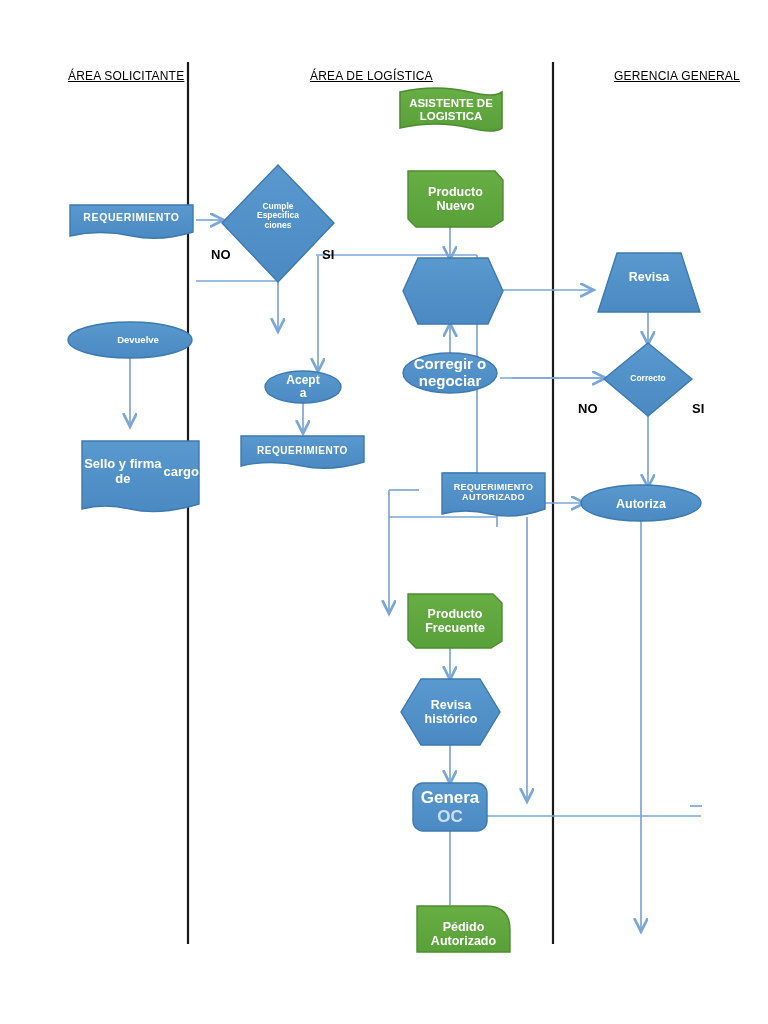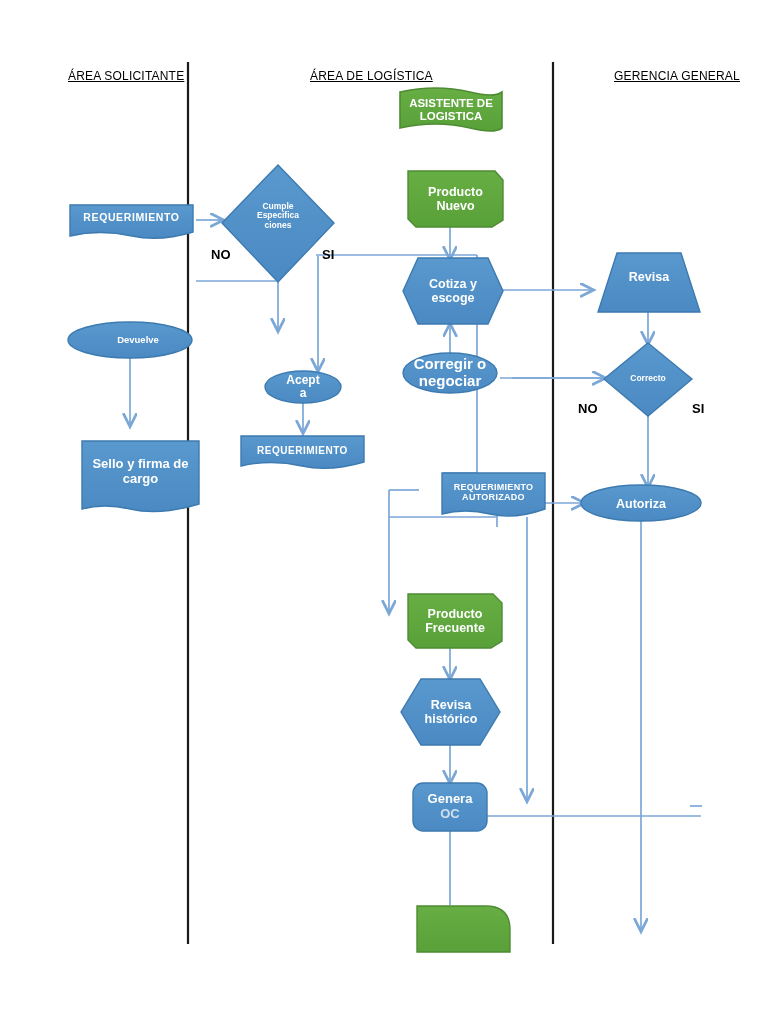--- a/index.html
+++ b/index.html
@@ -152,35 +152,31 @@
     <span>Nuevo</span>
   </div>
 
   <div class="nodelabel" style="left:68px;top:331px;width:124px;height:18px;font-size:9.5px;padding-left:8px;">Devuelve</div>
 
   <div class="nodelabel" style="left:265px;top:371px;width:76px;height:32px;font-size:12px;flex-direction:column;">
     <span>Acept</span>
     <span>a</span>
   </div>
 
-  <div class="nodelabel" style="left:403px;top:273px;width:100px;height:36px;font-size:12.5px;flex-direction:column;">
-    <span>Cotiza y</span>
-    <span>escoge</span>
-  </div>
 
   <div class="nodelabel" style="left:608px;top:267px;width:82px;height:20px;font-size:12.5px;">Revisa</div>
 
   <div class="nodelabel" style="left:405px;top:357px;width:90px;height:32px;font-size:15px;flex-direction:column;">
     <span>Corregir o</span>
     <span>negociar</span>
   </div>
 
   <div class="nodelabel" style="left:612px;top:371px;width:72px;height:16px;font-size:8.5px;">Correcto</div>
 
-  <div class="nodelabel" style="left:82px;top:452px;width:117px;height:40px;font-size:13px;flex-direction:column;">
+  <div class="nodelabel" style="left:82px;top:452px;width:117px;height:40px;font-size:13px;flex-direction:row;">
     <span>Sello y firma de</span>
     <span>cargo</span>
   </div>
 
   <div class="nodelabel" style="left:241px;top:441px;width:123px;height:20px;font-size:10px;letter-spacing:.5px;">REQUERIMIENTO</div>
 
   <div class="nodelabel" style="left:442px;top:478px;width:103px;height:28px;font-size:9px;flex-direction:column;letter-spacing:.3px;">
     <span>REQUERIMIENTO</span>
     <span>AUTORIZADO</span>
   </div>
@@ -190,24 +186,28 @@
   <div class="nodelabel" style="left:408px;top:602px;width:94px;height:38px;font-size:12.5px;flex-direction:column;">
     <span>Producto</span>
     <span>Frecuente</span>
   </div>
 
   <div class="nodelabel" style="left:404px;top:693px;width:94px;height:38px;font-size:12.5px;flex-direction:column;">
     <span>Revisa</span>
     <span>histórico</span>
   </div>
 
-  <div class="nodelabel" style="left:413px;top:789px;width:74px;height:36px;font-size:13px;flex-direction:column;">
+  <div class="nodelabel" style="left:413px;top:789px;width:74px;height:36px;font-size:17px;flex-direction:column;">
     <span>Genera</span>
     <span style="opacity:.72;">OC</span>
   </div>
 
+  <div class="nodelabel" style="left:417px;top:916px;width:93px;height:36px;font-size:12.5px;flex-direction:column;overflow:hidden;">
+    <span>Pédido</span>
+    <span>Autorizado</span>
+  </div>
 
   <div class="branch" style="left:211px;top:247px;">NO</div>
   <div class="branch" style="left:322px;top:247px;">SI</div>
   <div class="branch" style="left:578px;top:401px;">NO</div>
   <div class="branch" style="left:692px;top:401px;">SI</div>
 
 </div>
 
 </body></html>

